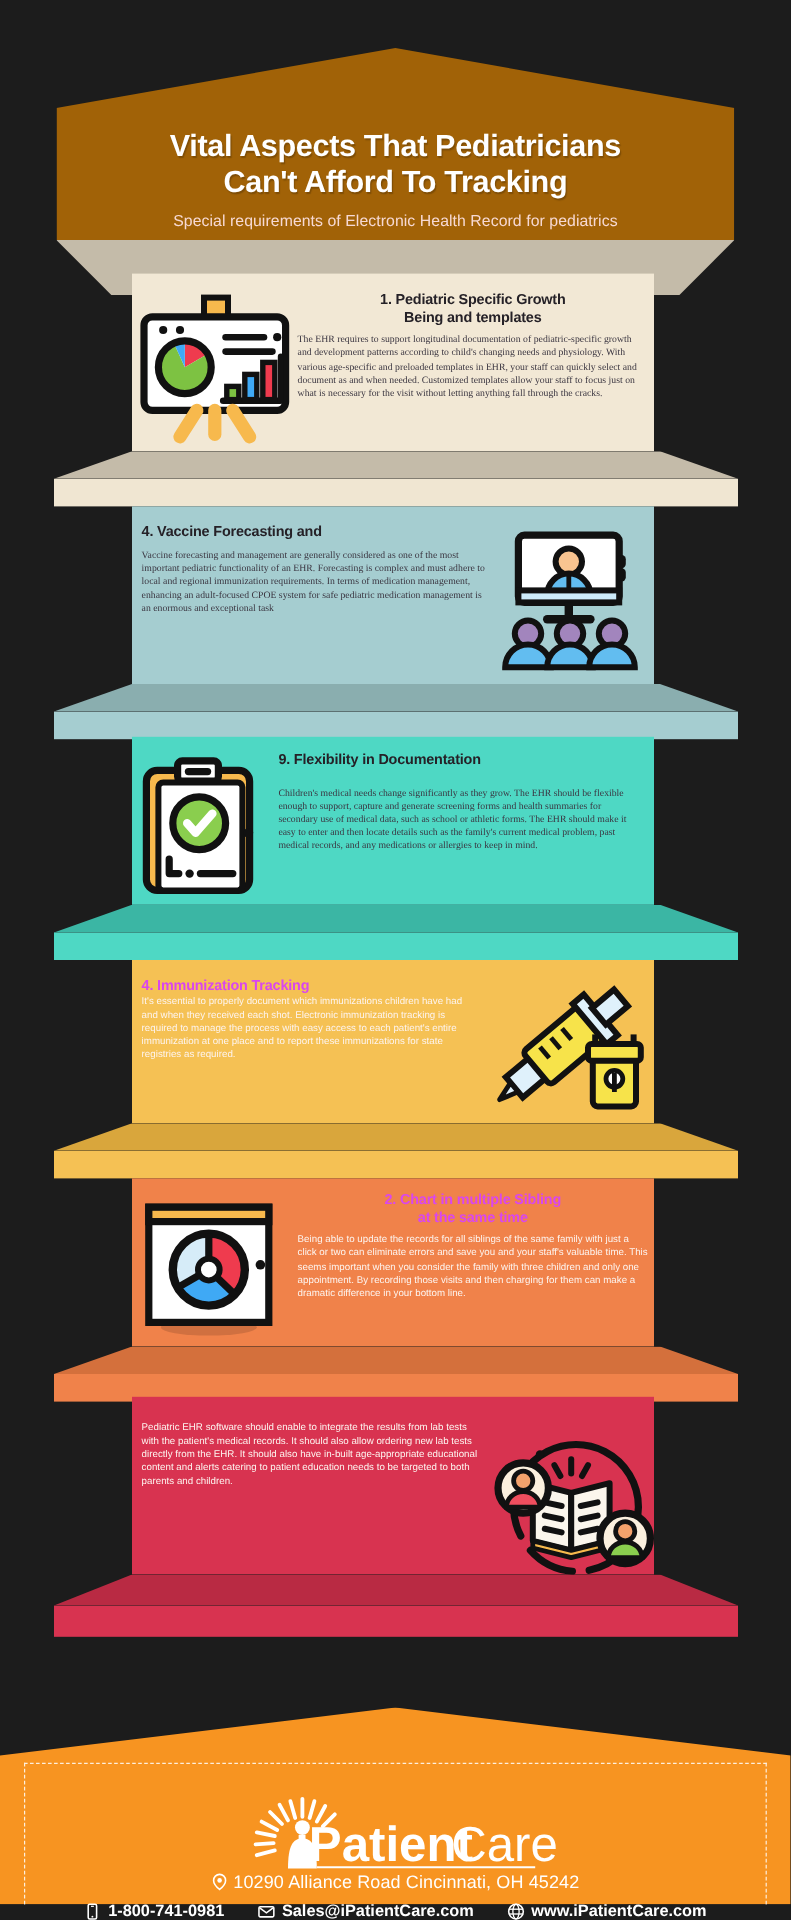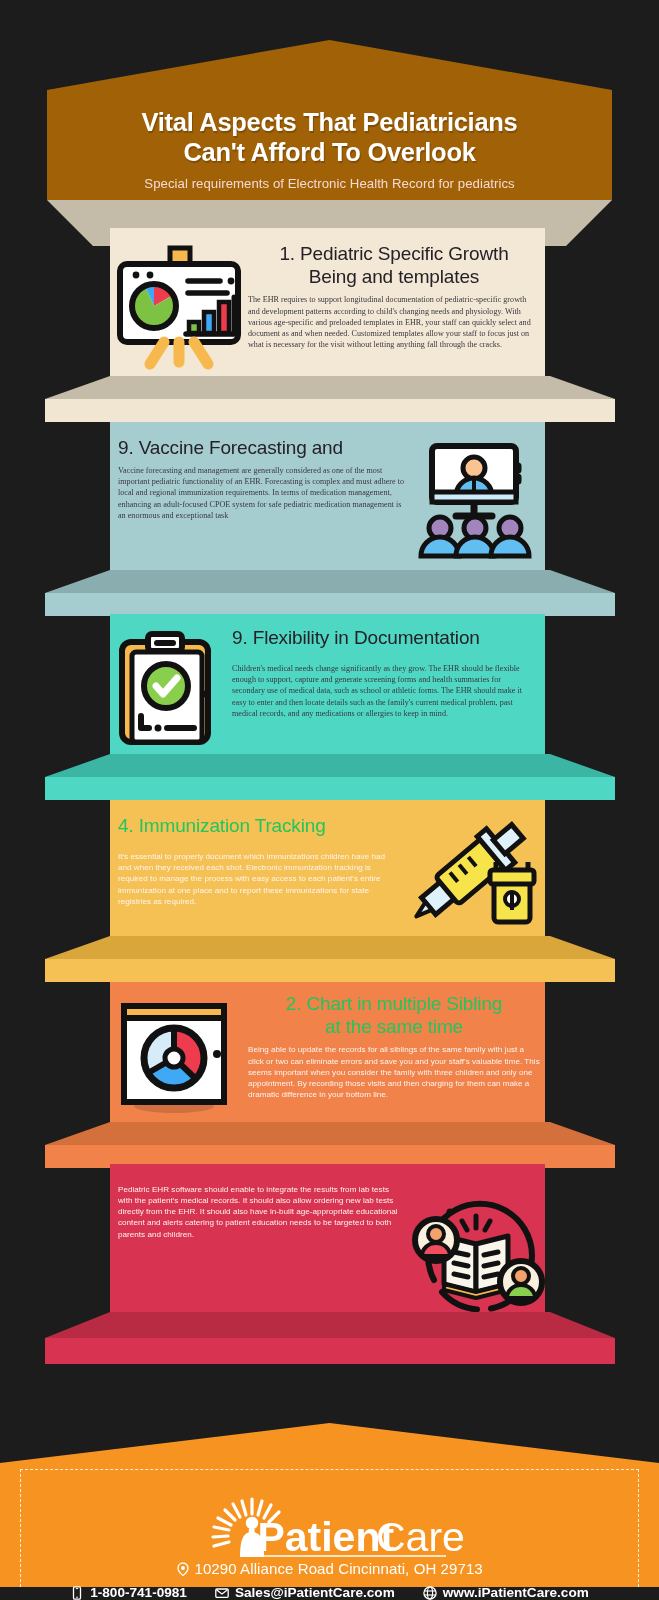--- a/index.html
+++ b/index.html
@@ -45,28 +45,28 @@
   
   .shelf-top{
     position:absolute; left:0; top:0; width:570px; height:23px;
     clip-path: polygon(65px 0, 505px 0, 570px 100%, 0 100%);
   }
   .shelf-bot{
     position:absolute; left:0; top:23px; width:570px; height:23px;
   }
 
   .sec-title{
-    font-size:19px; font-weight:normal; line-height:1.22; letter-spacing:-0.15px;
+    font-size:12px; font-weight:bold; line-height:1.22; letter-spacing:-0.15px;
   }
   .sec-body{
     font-size:8.1px; line-height:1.38; letter-spacing:0.02px;
   }
   .txt-dark .sec-title{ color:#252127; }
   .txt-dark .sec-body{ color:#3a3540;font-family:Liberation Serif, serif; }
-  .txt-light .sec-title{ color:#22c55e; }
+  .txt-light .sec-title{ color:#d946ef; }
   .txt-light .sec-body{ color:#fdf4ef; }
 
   .icon-box{ position:absolute; }
   svg{ display:block; overflow:visible; }
 
   
   #footer{ position:absolute; left:0; top:1379px; width:659px; height:208px; }
   .ftr-shape{
     position:absolute; left:0; top:0; width:659px; height:208px;
     background:#f79421;
@@ -92,21 +92,21 @@
   .cinfo{ display:flex; align-items:center; gap:6px; white-space:nowrap; }
   .ico-sm{ display:inline-block; width:14px; height:14px; }
 </style>
 </head>
 <body>
 
 <div id="header-block">
   <div class="hdr-pent">
     <div id="header-title">
       <div>Vital Aspects That Pediatricians</div>
-      <div>Can't Afford To Overlook</div>
+      <div>Can't Afford To Tracking</div>
     </div>
     <div id="header-sub">Special requirements of Electronic Health Record for pediatrics</div>
   </div>
   <div class="hdr-shelf"></div>
 </div>
 
 <div class="section txt-dark" style="top:228px;">
   <div class="band" style="height:148px;background:#f2e8d5;"></div>
 
   <div class="icon-box" style="left:112px;top:14px;width:135px;height:122px;">
@@ -179,21 +179,21 @@
       </g>
       <g>
         <circle cx="98" cy="84" r="11" fill="#a285bd" stroke="#111" stroke-width="5"></circle>
         <path d="M79 112 a19 19 0 0 1 38 0 Z" fill="#62bdf0" stroke="#111" stroke-width="5"></path>
       </g>
     </svg>
   </div>
 
   <div style="position:absolute;left:118px;top:14px;width:290px;">
     <div class="sec-title">
-      <div>9. Vaccine Forecasting and</div>
+      <div>4. Vaccine Forecasting and</div>
     </div>
     <div class="sec-body" style="margin-top:6px;">Vaccine forecasting and management are generally considered as one of the most important pediatric functionality of an EHR. Forecasting is complex and must adhere to local and regional immunization requirements. In terms of medication management, enhancing an adult-focused CPOE system for safe pediatric medication management is an enormous and exceptional task</div>
   </div>
 
   <div class="shelf" style="top:148px;">
     <div class="shelf-top" style="background:#8aaeaf;"></div>
     <div class="shelf-bot" style="background:#a5cdd0;"></div>
   </div>
 </div>
 
@@ -250,21 +250,21 @@
       <line x1="128" y1="44" x2="128" y2="36" stroke="#111" stroke-width="5"></line>
       <path d="M112 66 a7 7 0 0 1 0 14 a7 7 0 0 1 0 -14" fill="#fff" stroke="#111" stroke-width="4"></path>
       <line x1="112" y1="68" x2="112" y2="84" stroke="#111" stroke-width="4"></line>
     </svg>
   </div>
 
   <div style="position:absolute;left:118px;top:14px;width:300px;">
     <div class="sec-title">
       <div>4. Immunization Tracking</div>
     </div>
-    <div class="sec-body" style="margin-top:14px;width:282px;">It's essential to properly document which immunizations children have had and when they received each shot. Electronic immunization tracking is required to manage the process with easy access to each patient's entire immunization at one place and to report these immunizations for state registries as required.</div>
+    <div class="sec-body" style="width:282px;">It's essential to properly document which immunizations children have had and when they received each shot. Electronic immunization tracking is required to manage the process with easy access to each patient's entire immunization at one place and to report these immunizations for state registries as required.</div>
   </div>
 
   <div class="shelf" style="top:136px;">
     <div class="shelf-top" style="background:#d9a63c;"></div>
     <div class="shelf-bot" style="background:#f5c154;"></div>
   </div>
 </div>
 
 <div class="section txt-light" style="top:982px;">
   <div class="band" style="height:140px;background:#f0824a;"></div>
@@ -376,21 +376,21 @@
     </svg>
   </div>
 
   <div id="addr-line">
     <span class="ico-sm" style="vertical-align:-2px;">
       <svg width="14" height="14" viewBox="0 0 14 14">
           <path d="M7 1 C4.2 1 2 3.2 2 6 C2 9.5 7 13.5 7 13.5 C7 13.5 12 9.5 12 6 C12 3.2 9.8 1 7 1 Z" fill="none" stroke="#fff" stroke-width="1.3"></path>
           <circle cx="7" cy="6" r="1.9" fill="#fff"></circle>
         </svg>
     </span>
-    <span>10290 Alliance Road Cincinnati, OH 29713</span>
+    <span>10290 Alliance Road Cincinnati, OH 45242</span>
   </div>
 
   <div id="contact-row">
     <span class="cinfo">
       <span class="ico-sm">
         <svg width="14" height="14" viewBox="0 0 14 14">
             <rect x="3.5" y="0.8" width="7" height="12.4" rx="1.3" fill="none" stroke="#fff" stroke-width="1.3"></rect>
             <line x1="5.8" y1="2.6" x2="8.2" y2="2.6" stroke="#fff" stroke-width="1"></line>
             <circle cx="7" cy="11.2" r="0.8" fill="#fff"></circle>
           </svg>

